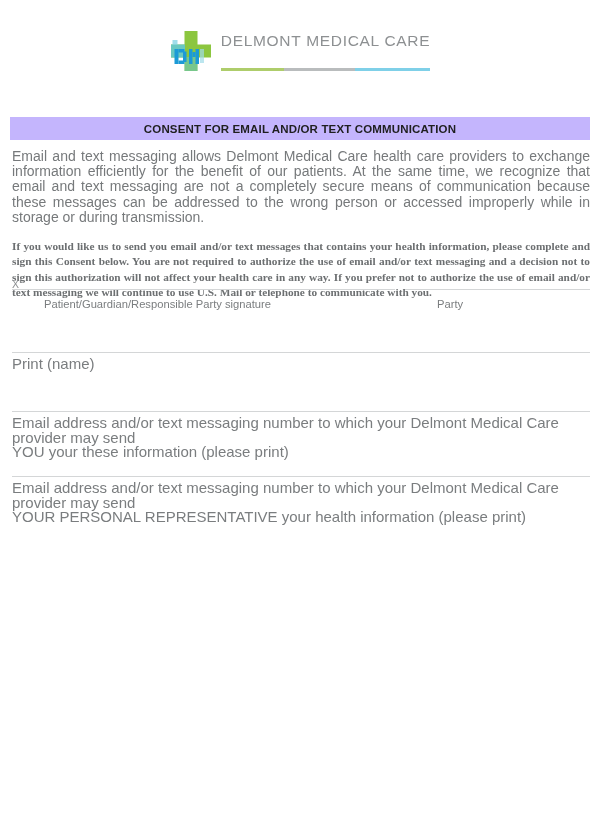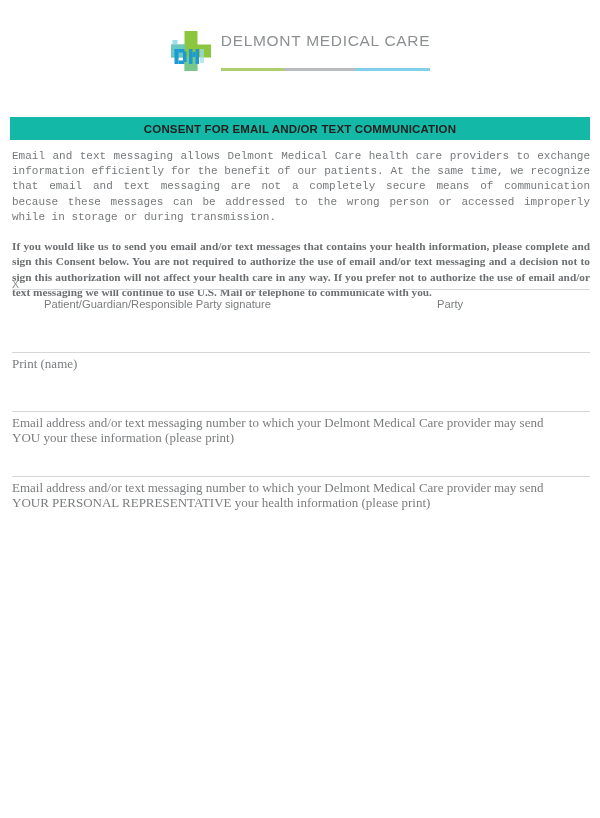--- a/index.html
+++ b/index.html
@@ -60,21 +60,21 @@
   .rule-b { flex: 0 0 34%; }
   .rule-c { flex: 1 1 auto; }
 
   
   .title-band {
     position: absolute;
     left: 10px;
     right: 10px;
     top: 117px;
     height: 23px;
-    background: #14b8a6;
+    background: #c4b5fd;
     display: flex;
     align-items: center;
     justify-content: center;
   }
   .title-band .title-text {
     font-size: 11.5px;
     font-weight: bold;
     color: #1f1f1f;
     letter-spacing: 0.15px;
     font-family: "Liberation Sans", sans-serif;
@@ -82,25 +82,25 @@
 
   
   .content {
     position: absolute;
     left: 12px;
     right: 10px;
     top: 149px;
   }
   p.para {
     margin: 0;
-    font-size: 11px;
+    font-size: 14px;
     line-height: 15.2px;
     color: #76797b;
     text-align: justify;
-    font-family: Liberation Mono, monospace;
+    font-family: Liberation Sans, sans-serif;
   }
   p.para-bold {
     margin: 14px 0 0 0;
     font-size: 11.3px;
     line-height: 15.3px;
     color: #6c6f71;
     font-weight: bold;
     text-align: justify;
     font-family: Liberation Serif, serif;
   }
@@ -151,24 +151,24 @@
     margin-left: 32px;
   }
 
   .field-block {
     position: absolute;
     left: 12px;
     right: 10px;
   }
   .field-block .rule-line { margin-bottom: 4px; }
   .field-label {
-    font-size: 13px;
+    font-size: 15px;
     line-height: 14.6px;
     color: #7a7d7f;
-    font-family: Liberation Serif, serif;
+    font-family: Liberation Sans, sans-serif;
   }
 
   #print-name-block { top: 352px; }
   #email-you-block  { top: 411px; }
   #email-rep-block  { top: 476px; }
 </style>
 </head>
 <body>
 
 <div class="header">

